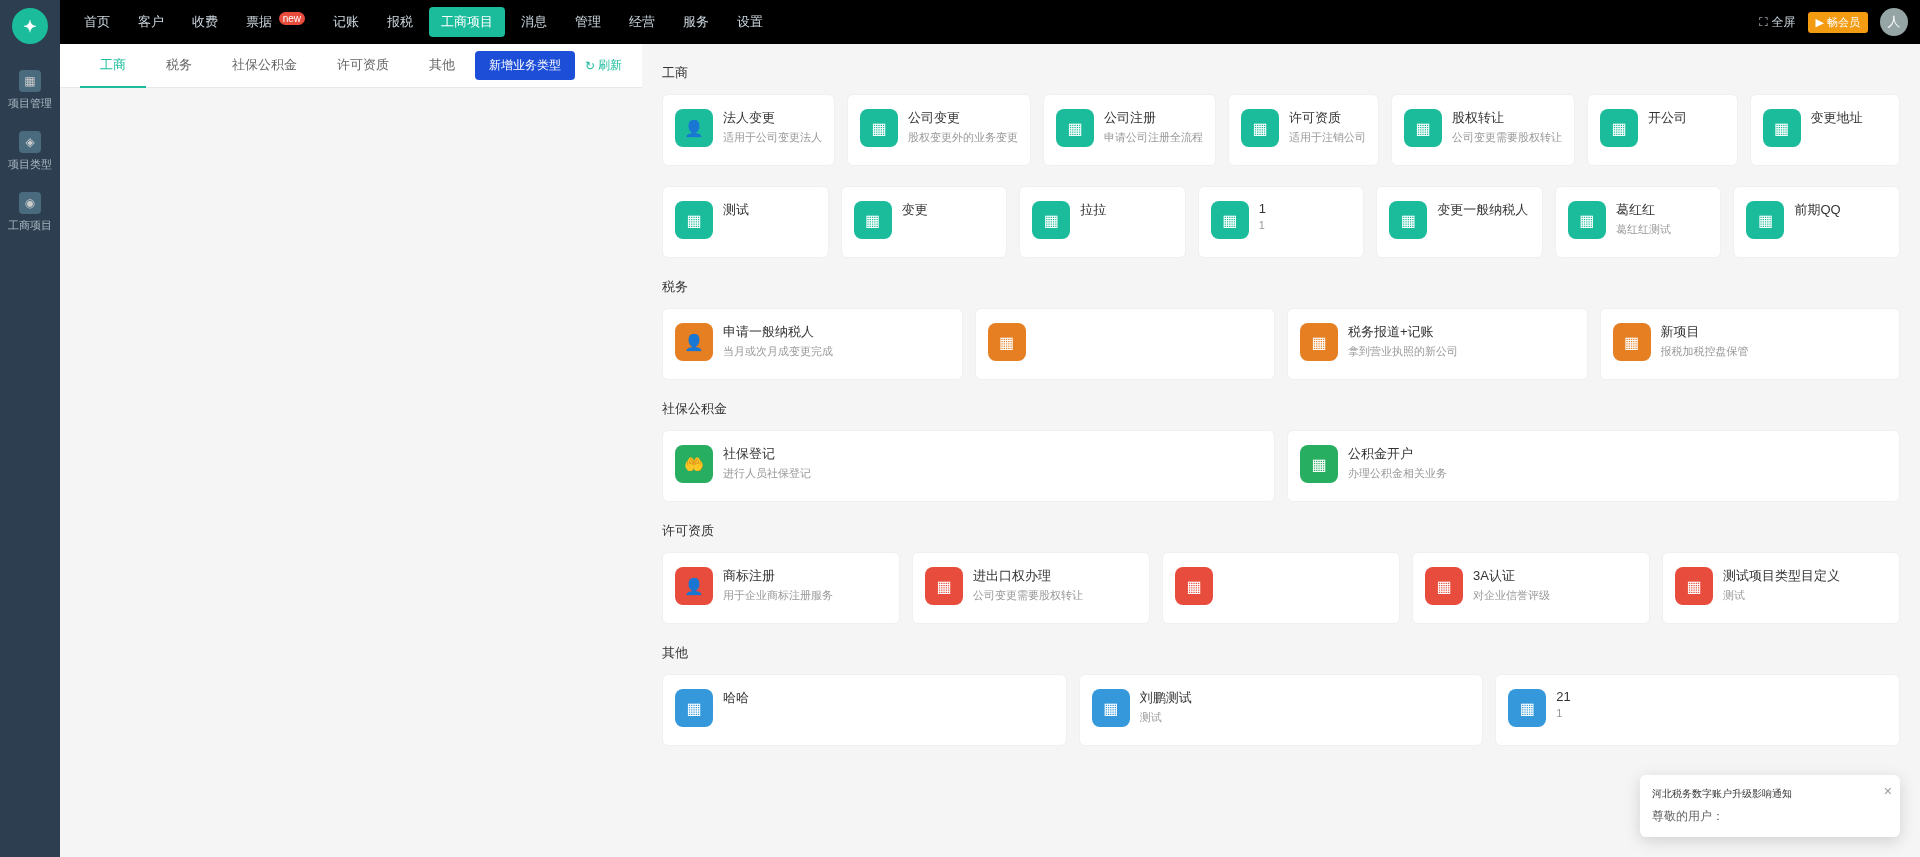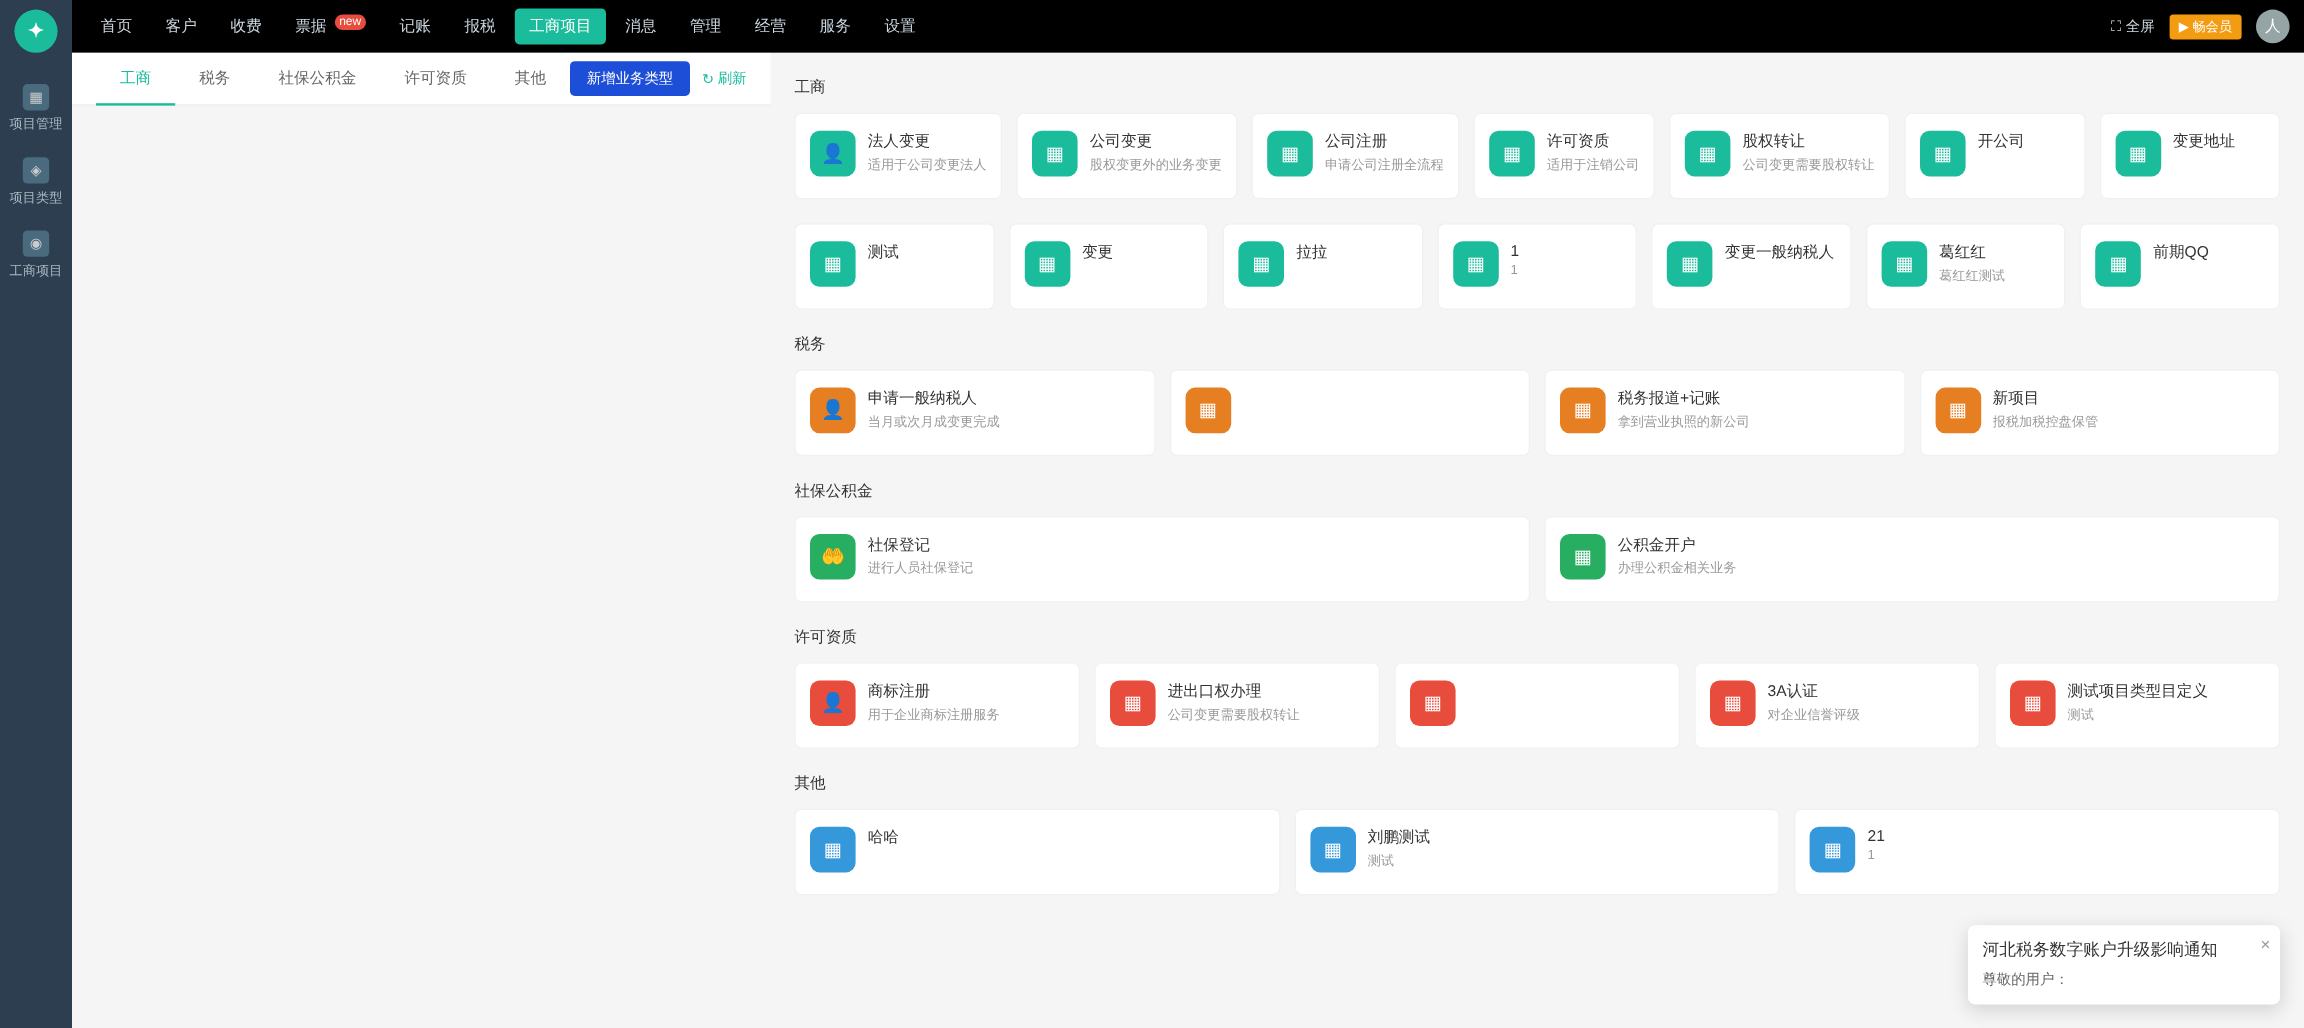--- a/index.html
+++ b/index.html
@@ -219,21 +219,21 @@
       z-index: 999;
     }
     .notif-close {
       position: absolute;
       right: 8px;
       top: 8px;
       cursor: pointer;
       color: #999;
       font-size: 14px;
     }
-    .notif-title { font-weight: 500; color: #333; margin-bottom: 6px; font-size: 14px; }
+    .notif-title { font-weight: 500; color: #333; margin-bottom: 6px; font-size: 10px; }
     .notif-body { color: #666; line-height: 1.5; }
 
     
     .section-sep { margin-top: 4px; }
   </style>
 </head>
 <body>
 
 <div class="sidebar">
   <div class="sidebar-logo">

